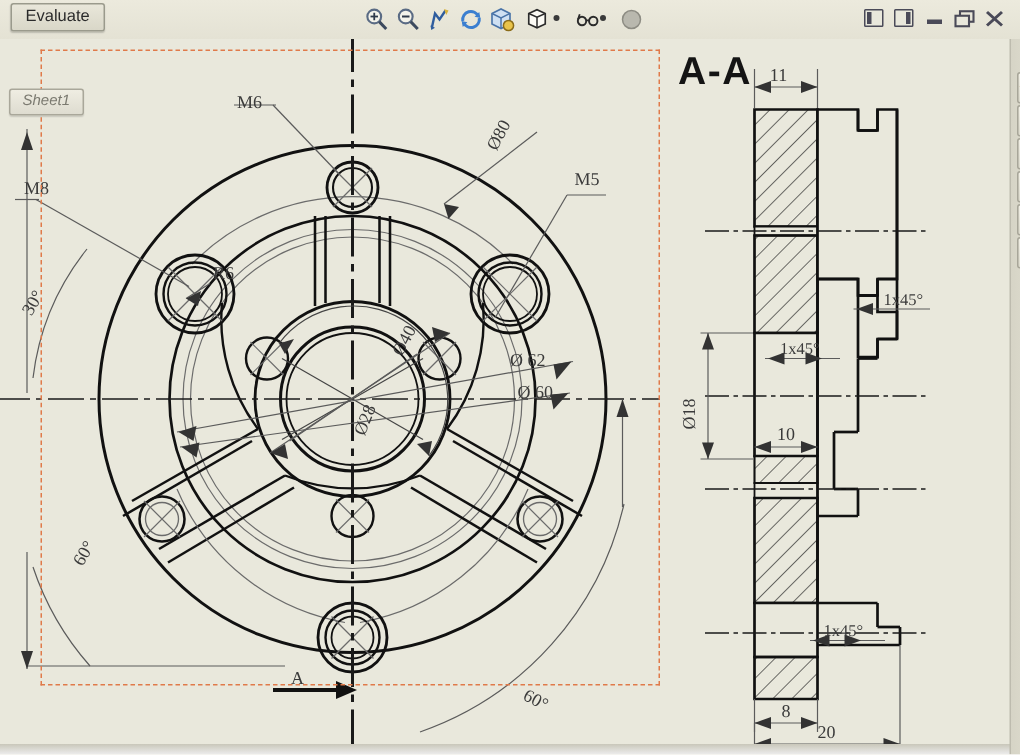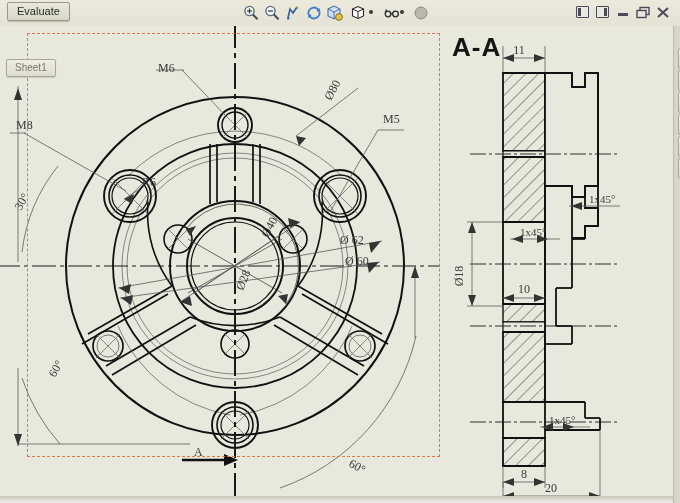--- a/index.html
+++ b/index.html
@@ -57,21 +57,21 @@
   }
   #sheet-border{
     position:absolute;left:27px;top:7px;width:411px;height:422px;
     border:1px dashed #e07a4a;pointer-events:none;
   }
   #sheet-tab{
     position:absolute;left:6px;top:33px;
     padding:2px 8px 3px 8px;font-size:10px;color:#7b7a70;
     background:linear-gradient(#efedE2,#dedcd0);
     border:1px solid #a9a79a;border-radius:2px;
-    box-shadow:0 1px 1px rgba(0,0,0,.14);white-space:nowrap;cursor:pointer;
+    box-shadow:0 1px 1px rgba(0,0,0,.14);white-space:nowrap;cursor:pointer;font-style:italic;
   }
   svg{display:block;}
   .lbl{
     font-family:"Liberation Serif", serif;
     fill:#3a3a3a;font-size:12px;
   }
   .lbl-sm{font-size:11px;}
   .sec-title{
     font-family:"Liberation Sans", sans-serif;
     fill:#141414;font-size:26px;font-weight:bold;letter-spacing:1px;

